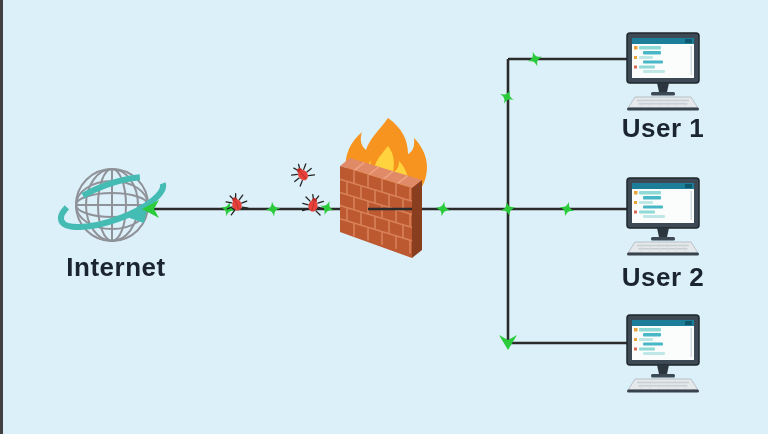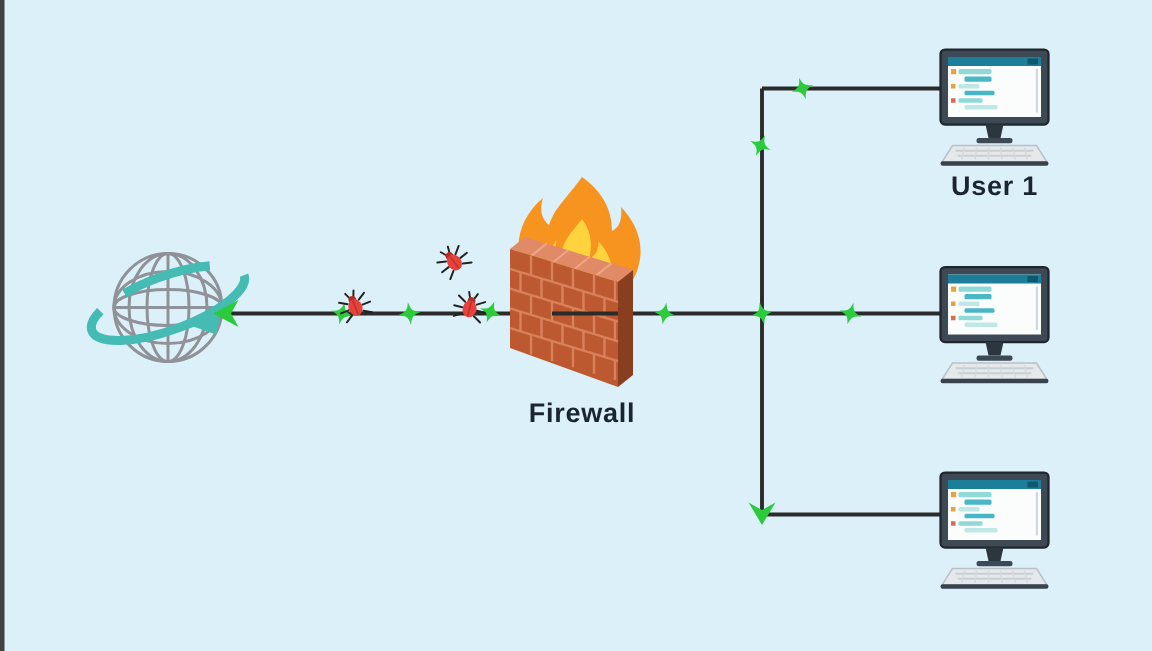--- a/index.html
+++ b/index.html
@@ -4,21 +4,21 @@
 <style>
   html,body{margin:0;padding:0;}
   .stage{
     position:relative;width:768px;height:434px;overflow:hidden;
     background:#dcf0fa;
     font-family:"Liberation Sans",sans-serif;
   }
   .edge-bar{position:absolute;left:0;top:0;width:3px;height:100%;background:#414141;}
   .scene{position:absolute;left:0;top:0;}
   .lbl{
-    position:absolute;font-weight:700;font-size:18px;color:#1b2530;
+    position:absolute;font-weight:700;font-size:26px;color:#1b2530;
     text-align:center;letter-spacing:.5px;line-height:1;
   }
   .lbl-internet{left:36px;top:254px;width:160px;}
   .lbl-firewall{left:308px;top:266px;width:160px;}
   .lbl-user1{left:593px;top:115px;width:140px;}
   .lbl-user2{left:593px;top:264px;width:140px;}
   .lbl-user3{left:593px;top:394px;width:140px;}
 </style>
 </head>
 <body>
@@ -135,20 +135,21 @@
       </g>
       <g transform="translate(313,206) rotate(14)">
         <use href="#bug"></use>
       </g>
       <g transform="translate(303,175) rotate(-38)" class="pale">
         <use href="#bug"></use>
       </g>
     </g>
   </svg>
 
-  <div class="lbl lbl-firewall">Firewall</div>
+  <div class="lbl lbl-internet">Internet</div>
   <div class="lbl lbl-user1">User 1</div>
+  <div class="lbl lbl-user2">User 2</div>
 </div>
 
 <style>
   
   .bug-body{fill:#e8403a;} .bug-head{fill:#b72c27;}
 </style>
 
 </body></html>

